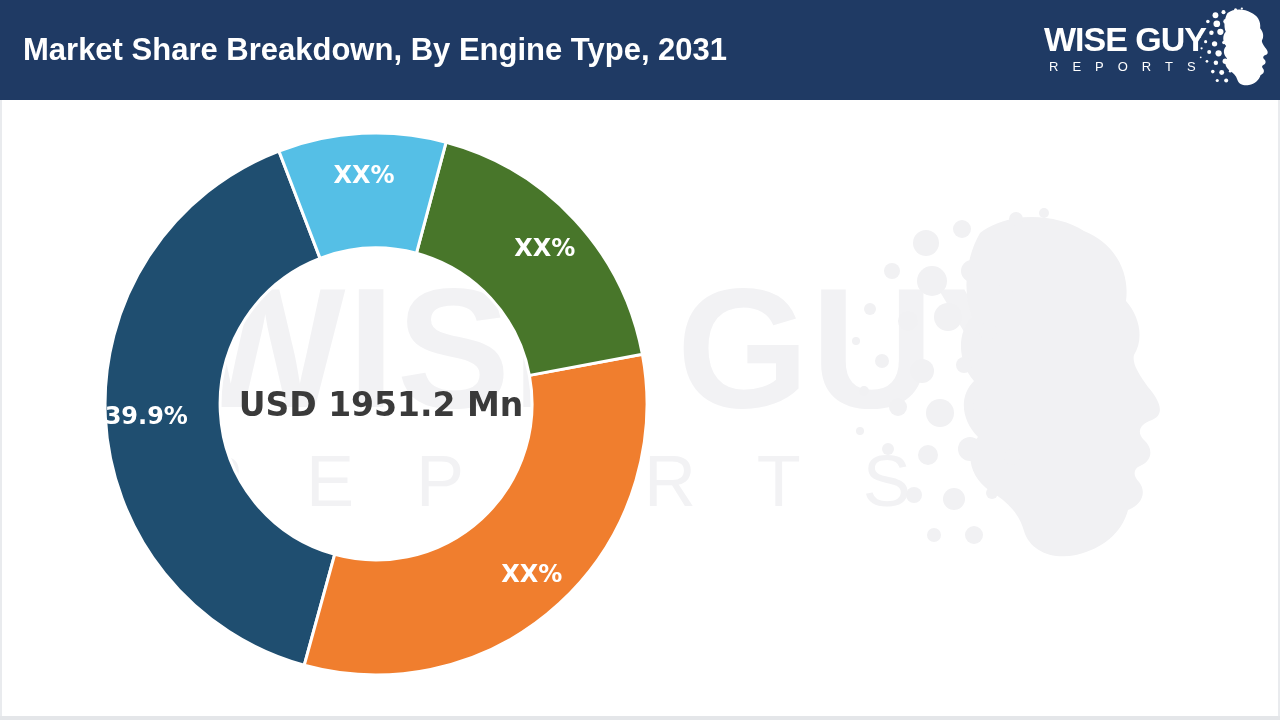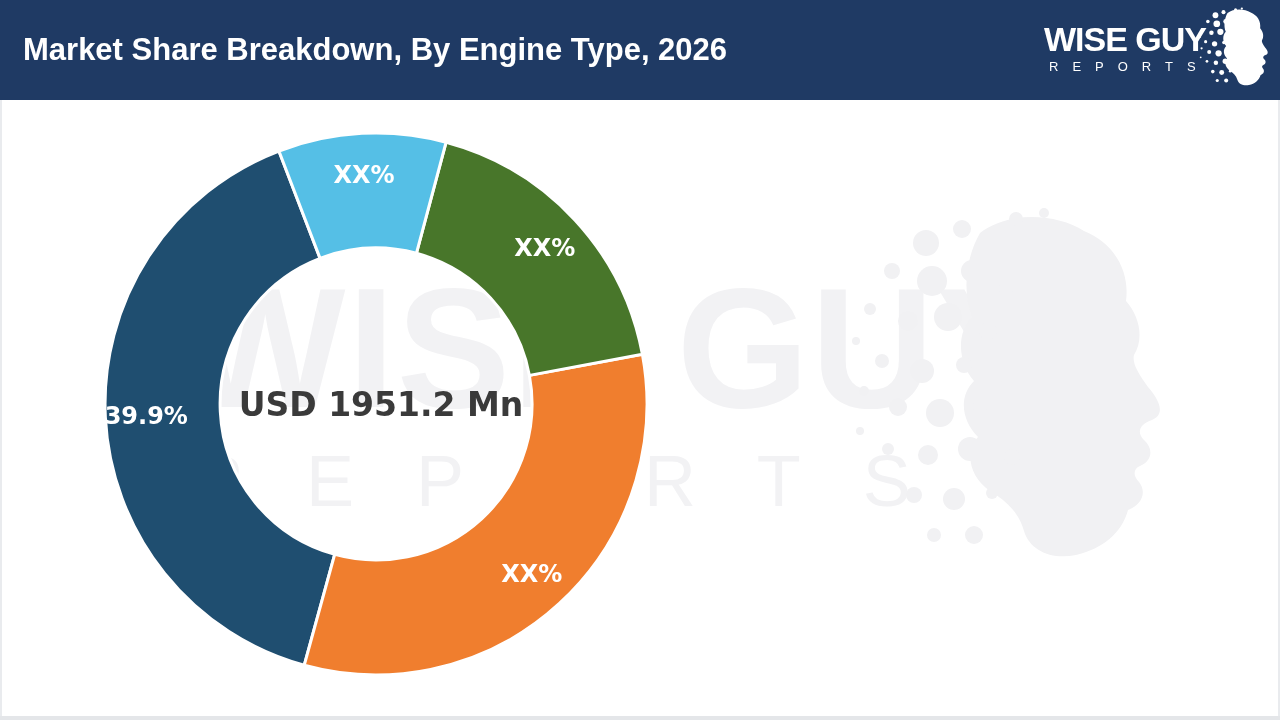--- a/index.html
+++ b/index.html
@@ -69,21 +69,21 @@
   .edge-left   { position:absolute; left:0; top:100px; bottom:0; width:2px; background:#e9ebee; }
   .edge-right  { position:absolute; right:0; top:100px; bottom:0; width:2px; background:#e9ebee; }
   .edge-bottom { position:absolute; left:0; right:0; bottom:0; height:4px; background:#e4e6e9; }
 </style>
 </head>
 <body>
 
 <div class="page">
 
   <div class="header">
-    <h1 class="title">Market Share Breakdown, By Engine Type, 2026</h1>
+    <h1 class="title">Market Share Breakdown, By Engine Type, 2031</h1>
     <div class="logo-wordmark">WISE GUY</div>
     <div class="logo-subtext">REPORTS</div>
     <svg class="logo-face" viewBox="0 0 340 360" aria-hidden="true">
       <use href="#face-shape"></use>
     </svg>
   </div>
 
   <div class="wm-word">WISE GUY</div>
   <div class="wm-reports">REPORTS</div>
   <svg class="wm-face" viewBox="0 0 340 360" aria-hidden="true">

